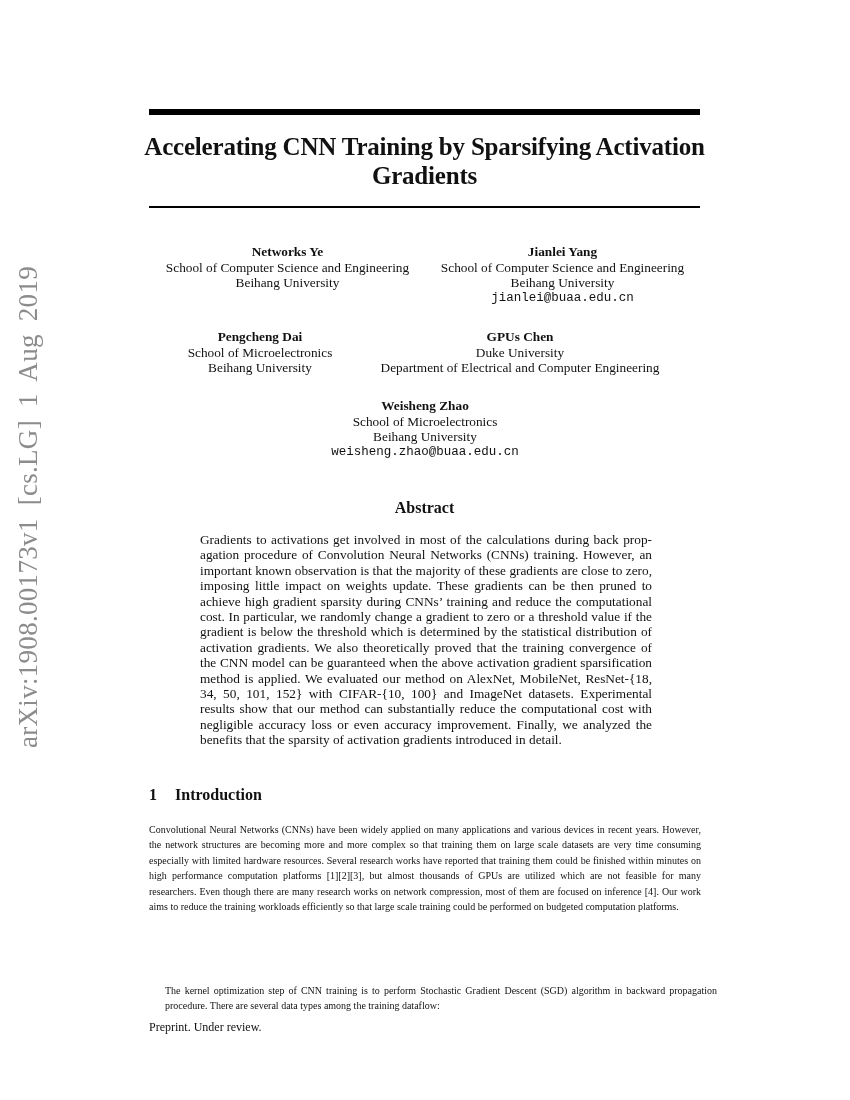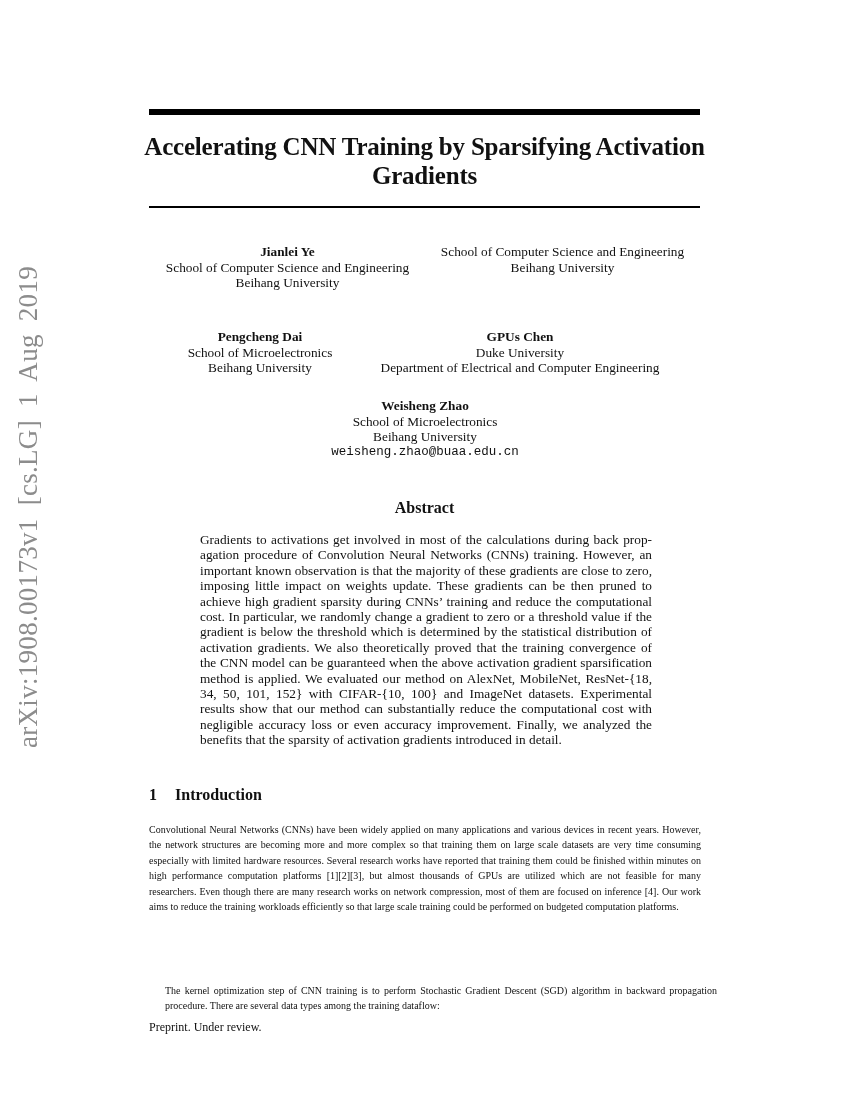--- a/index.html
+++ b/index.html
@@ -31,28 +31,30 @@
 
 <div class="page">
 
   <div class="arxiv-stamp">arXiv:1908.00173v1  [cs.LG]  1 Aug 2019</div>
 
   <div class="rule-top"></div>
   <h1 class="title" style="margin:0;">Accelerating CNN Training by Sparsifying Activation Gradients</h1>
   <div class="rule-bottom"></div>
 
   <div class="author a1">
-    <div class="name">Jianlei Ye</div>
+    <div class="name">Networks Ye</div>
     <div>School of Computer Science and Engineering</div>
     <div>Beihang University</div>
   </div>
 
   <div class="author a2">
+    <div class="name">Jianlei Yang</div>
     <div>School of Computer Science and Engineering</div>
     <div>Beihang University</div>
+    <div class="email">jianlei@buaa.edu.cn</div>
   </div>
 
   <div class="author a3">
     <div class="name">Pengcheng Dai</div>
     <div>School of Microelectronics</div>
     <div>Beihang University</div>
   </div>
 
   <div class="author a4">
     <div class="name">GPUs Chen</div>

